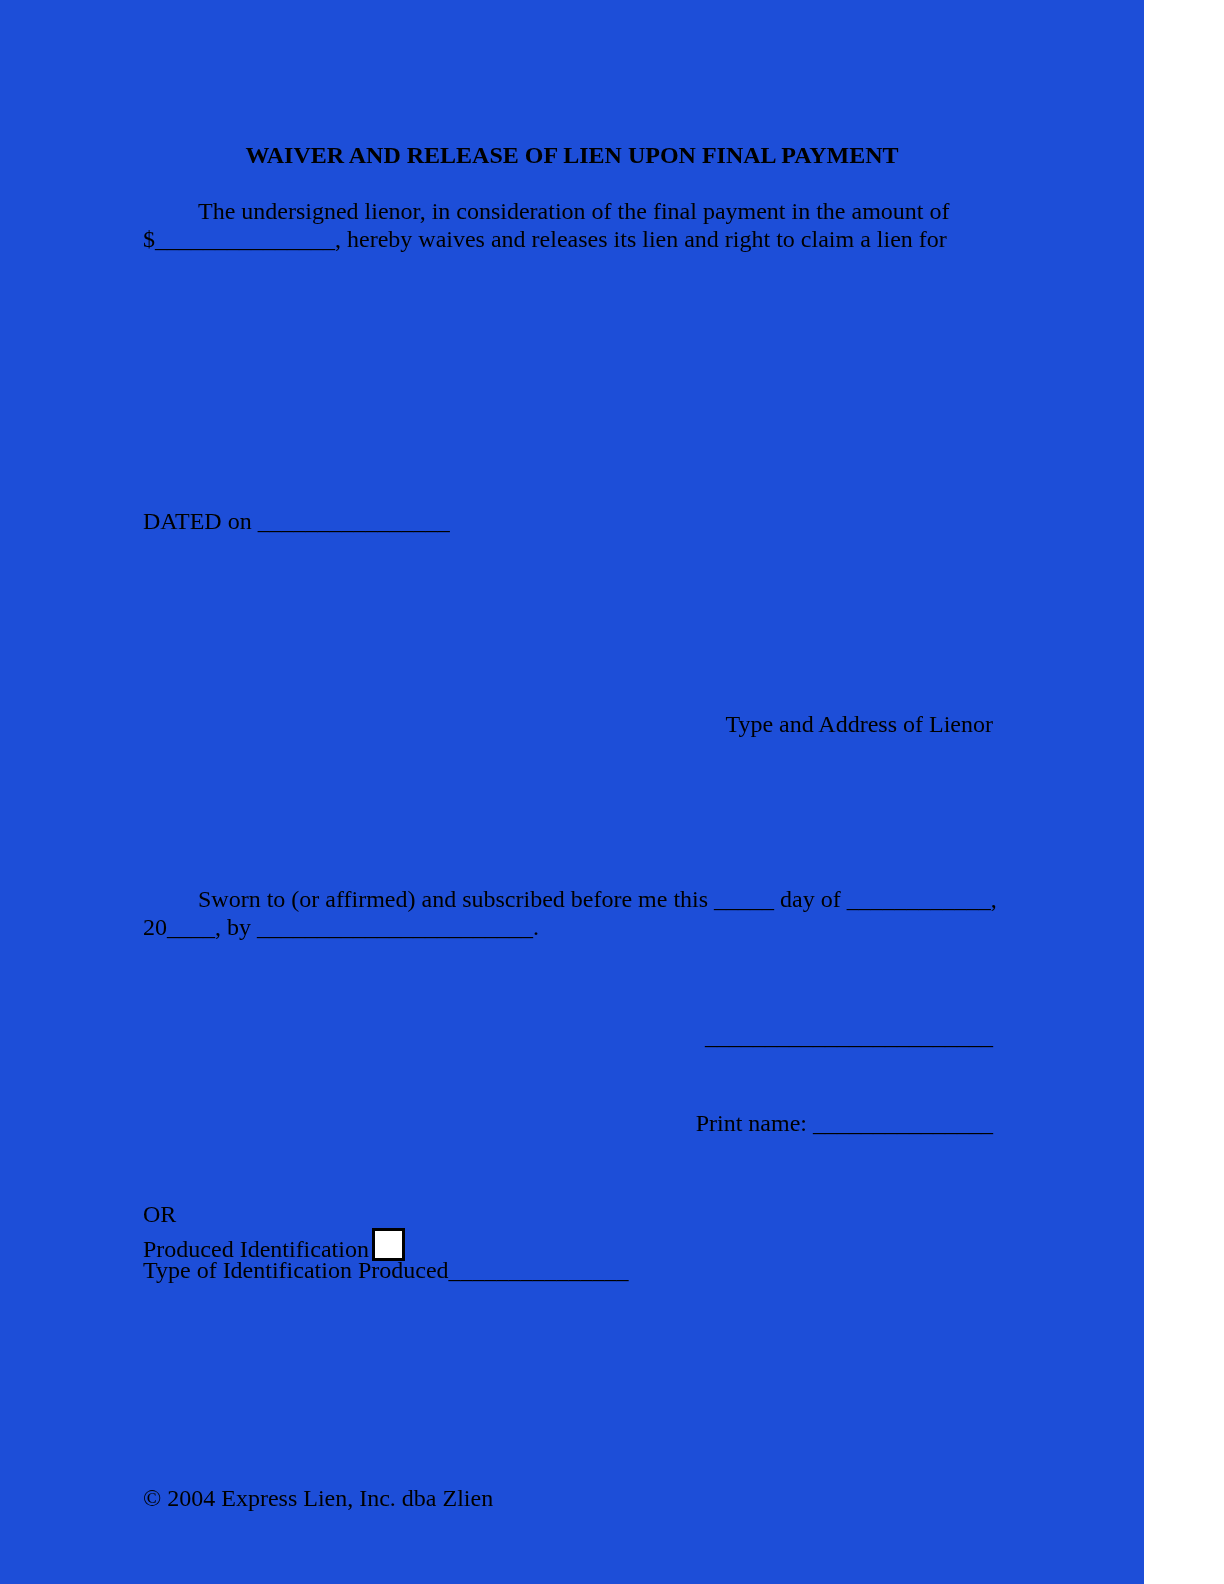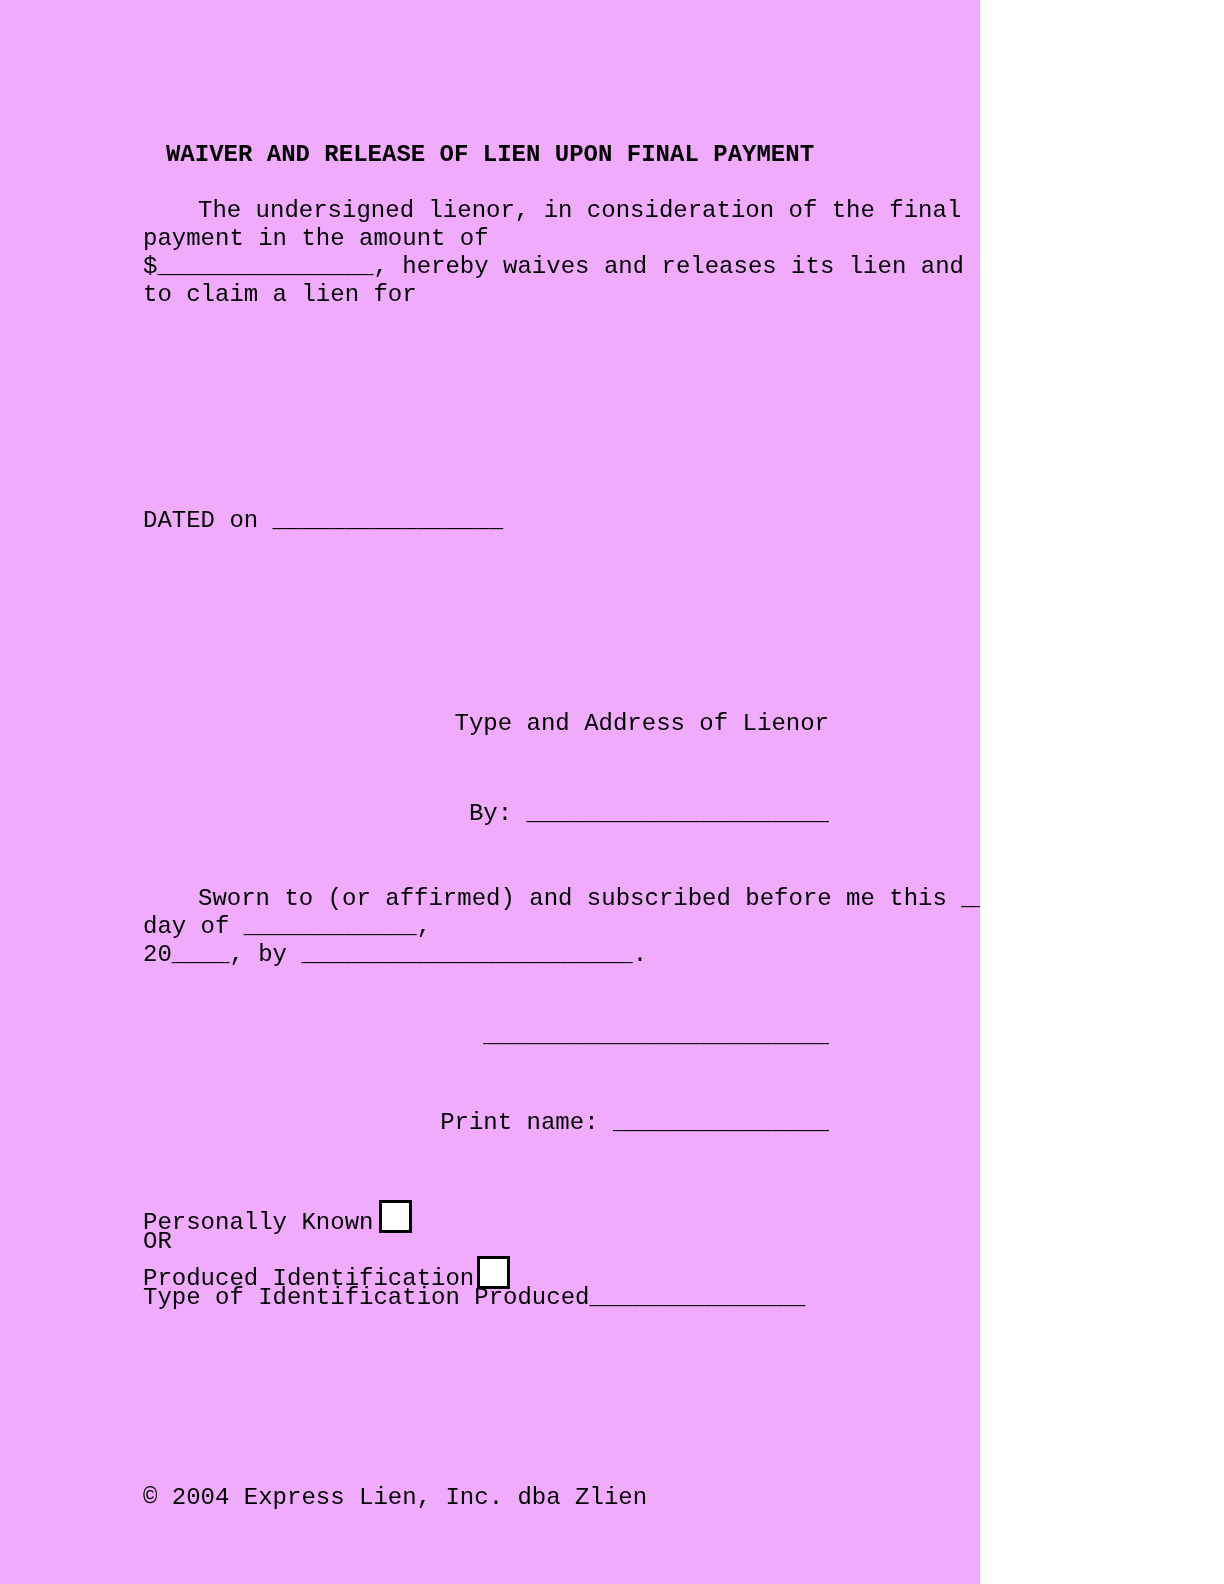--- a/index.html
+++ b/index.html
@@ -2,25 +2,25 @@
 <html><head>
 <meta charset="utf-8">
 <style>
   html, body {
     margin: 0;
     padding: 0;
     background: #ffffff;
   }
   .page {
     position: relative;
-    width: 980px;
+    width: 1144px;
     height: 1584px;
-    background: #f0abfc;
+    background: #1d4ed8;
     color: #000000;
-    font-family: Liberation Mono, monospace;
+    font-family: Liberation Serif, serif;
     font-size: 24px;
     line-height: 28px;
     overflow: hidden;
   }
   .abs { position: absolute; }
   .title {
     top: 141px;
     left: 0;
     width: 100%;
     text-align: center;
@@ -87,36 +87,32 @@
 
   <div class="abs intro">
     <div class="first-line">The undersigned lienor, in consideration of the final payment in the amount of</div>
     <div>$_______________, hereby waives and releases its lien and right to claim a lien for</div>
   </div>
 
   <div class="abs dated">DATED on ________________</div>
 
   <div class="abs right-col lienor-caption">Type and Address of Lienor</div>
 
-  <div class="abs right-col by-line">By: _____________________</div>
 
   <div class="abs sworn">
     <div class="first-line">Sworn to (or affirmed) and subscribed before me this _____ day of ____________,</div>
     <div>20____, by _______________________.</div>
   </div>
 
   <div class="abs right-col notary-sig">________________________</div>
 
 
   <div class="abs right-col print-name">Print name: _______________</div>
 
   <div class="abs ack">
-    <div class="ack-line">
-      <span>Personally Known</span><span class="checkbox"></span>
-    </div>
     <div class="ack-line">
       <span>OR</span>
     </div>
     <div class="ack-line">
       <span>Produced Identification</span><span class="checkbox tight"></span>
     </div>
     <div class="ack-line">
       <span>Type of Identification Produced</span><span>_______________</span>
     </div>
   </div>

